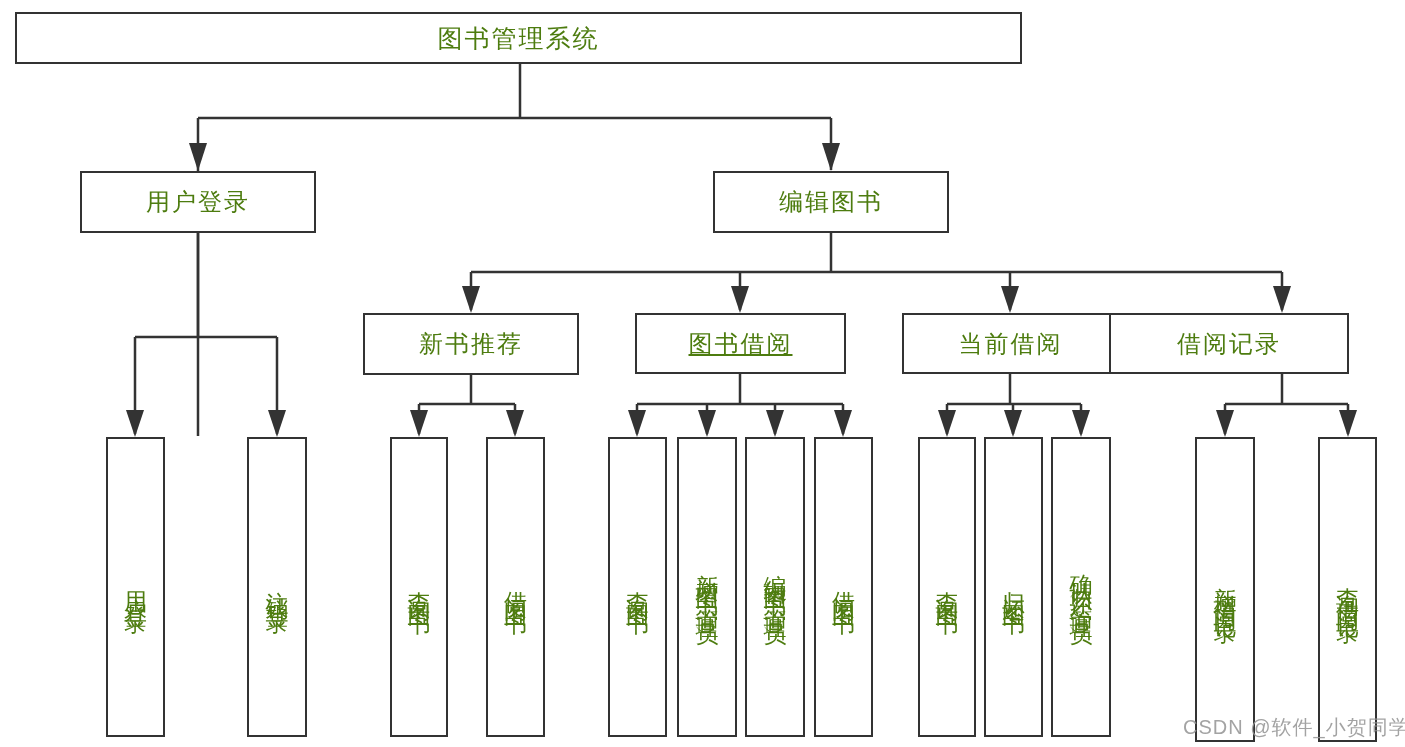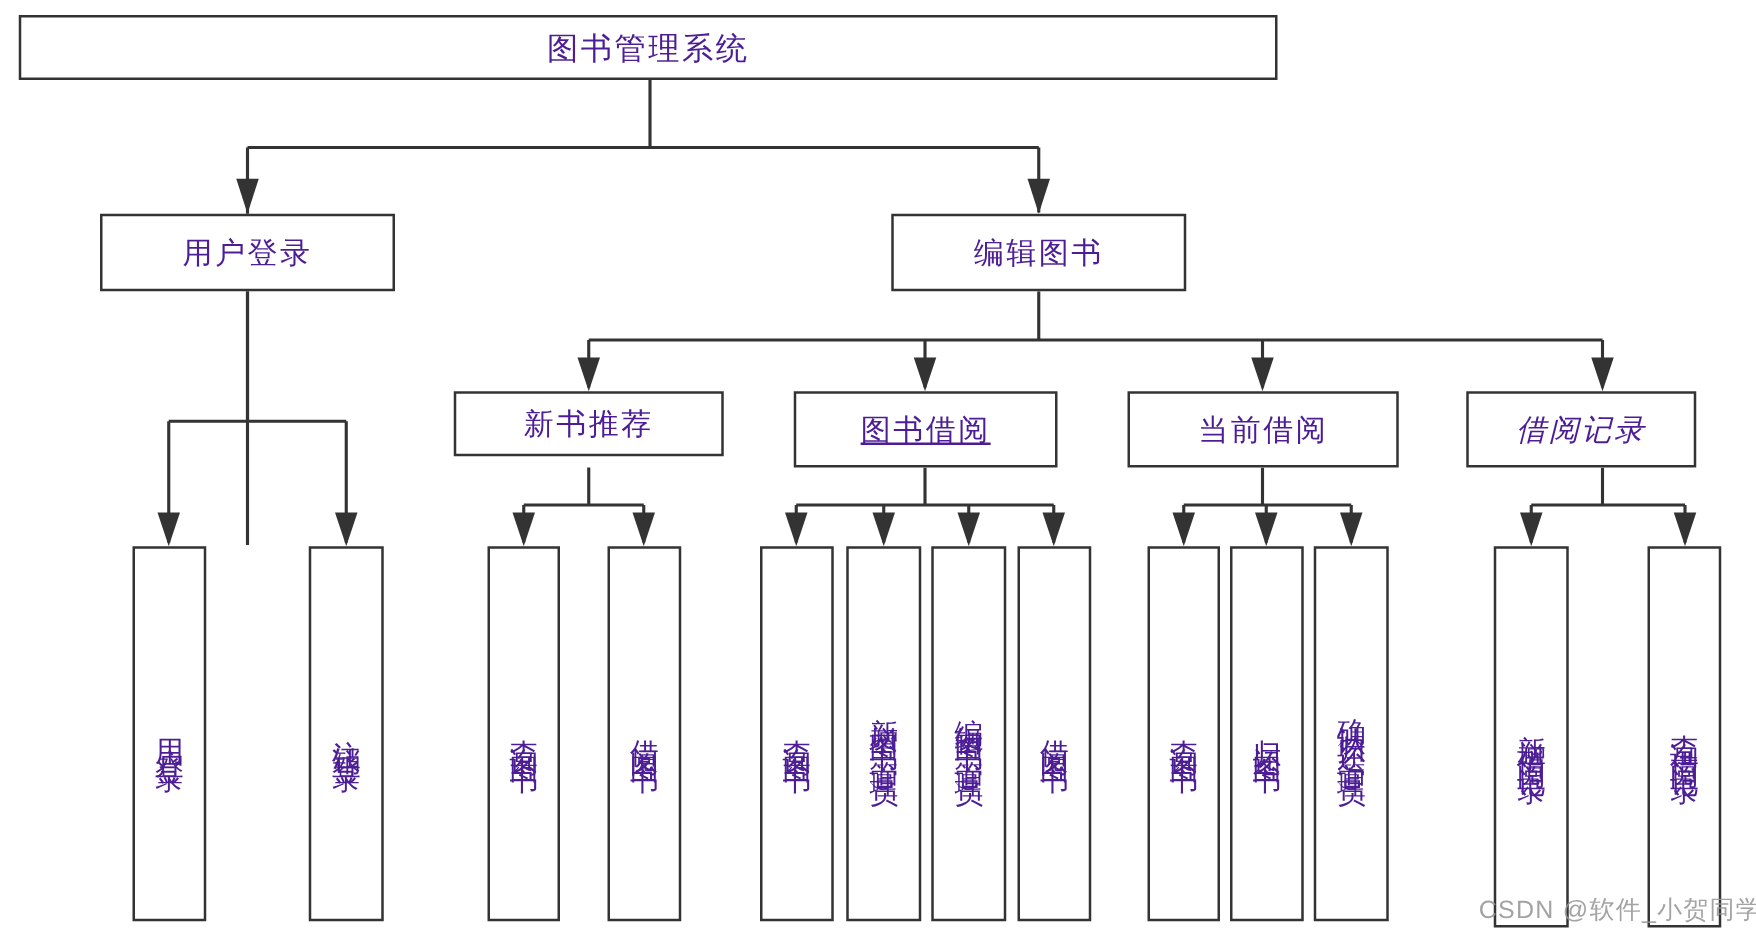--- a/index.html
+++ b/index.html
@@ -19,21 +19,21 @@
     position: absolute;
     left: 0;
     top: 0;
     pointer-events: none;
   }
   .node {
     position: absolute;
     box-sizing: border-box;
     border: 2.5px solid #333333;
     background: #ffffff;
-    color: #4c1d95;
+    color: #4d7c0f;
     display: flex;
     align-items: center;
     justify-content: center;
     text-align: center;
   }
   .node.h {
     font-size: 24px;
     letter-spacing: 2px;
     white-space: nowrap;
   }
@@ -101,24 +101,24 @@
       <polygon points="1216,410 1234,410 1225,437"></polygon>
       <polygon points="1339,410 1357,410 1348,437"></polygon>
     </g>
   </svg>
 
   <div class="node h root" style="left:15px; top:12px; width:1007px; height:52px;">图书管理系统</div>
 
   <div class="node h" style="left:80px; top:171px; width:236px; height:62px;">用户登录</div>
   <div class="node h" style="left:713px; top:171px; width:236px; height:62px;">编辑图书</div>
 
-  <div class="node h" style="left:363px; top:313px; width:216px; height:52px;">新书推荐</div>
+  <div class="node h" style="left:363px; top:313px; width:216px; height:62px;">新书推荐</div>
   <div class="node h" style="left:635px; top:313px; width:211px; height:61px;text-decoration:underline;">图书借阅</div>
   <div class="node h" style="left:902px; top:313px; width:217px; height:61px;">当前借阅</div>
-  <div class="node h" style="left:1173px; top:313px; width:184px; height:61px;font-style:italic;">借阅记录</div>
+  <div class="node h" style="left:1109px; top:313px; width:240px; height:61px;">借阅记录</div>
 
   <div class="node v" style="left:106px; top:437px; width:59px; height:300px;">用户登录</div>
   <div class="node v" style="left:247px; top:437px; width:60px; height:300px;">注销登录</div>
 
   <div class="node v" style="left:390px; top:437px; width:58px; height:300px;">查询图书</div>
   <div class="node v" style="left:486px; top:437px; width:59px; height:300px;">借阅图书</div>
 
   <div class="node v" style="left:608px; top:437px; width:59px; height:300px;">查询图书</div>
   <div class="node v" style="left:677px; top:437px; width:60px; height:300px;">新增图书（管理员）</div>
   <div class="node v" style="left:745px; top:437px; width:60px; height:300px;">编辑图书（管理员）</div>

